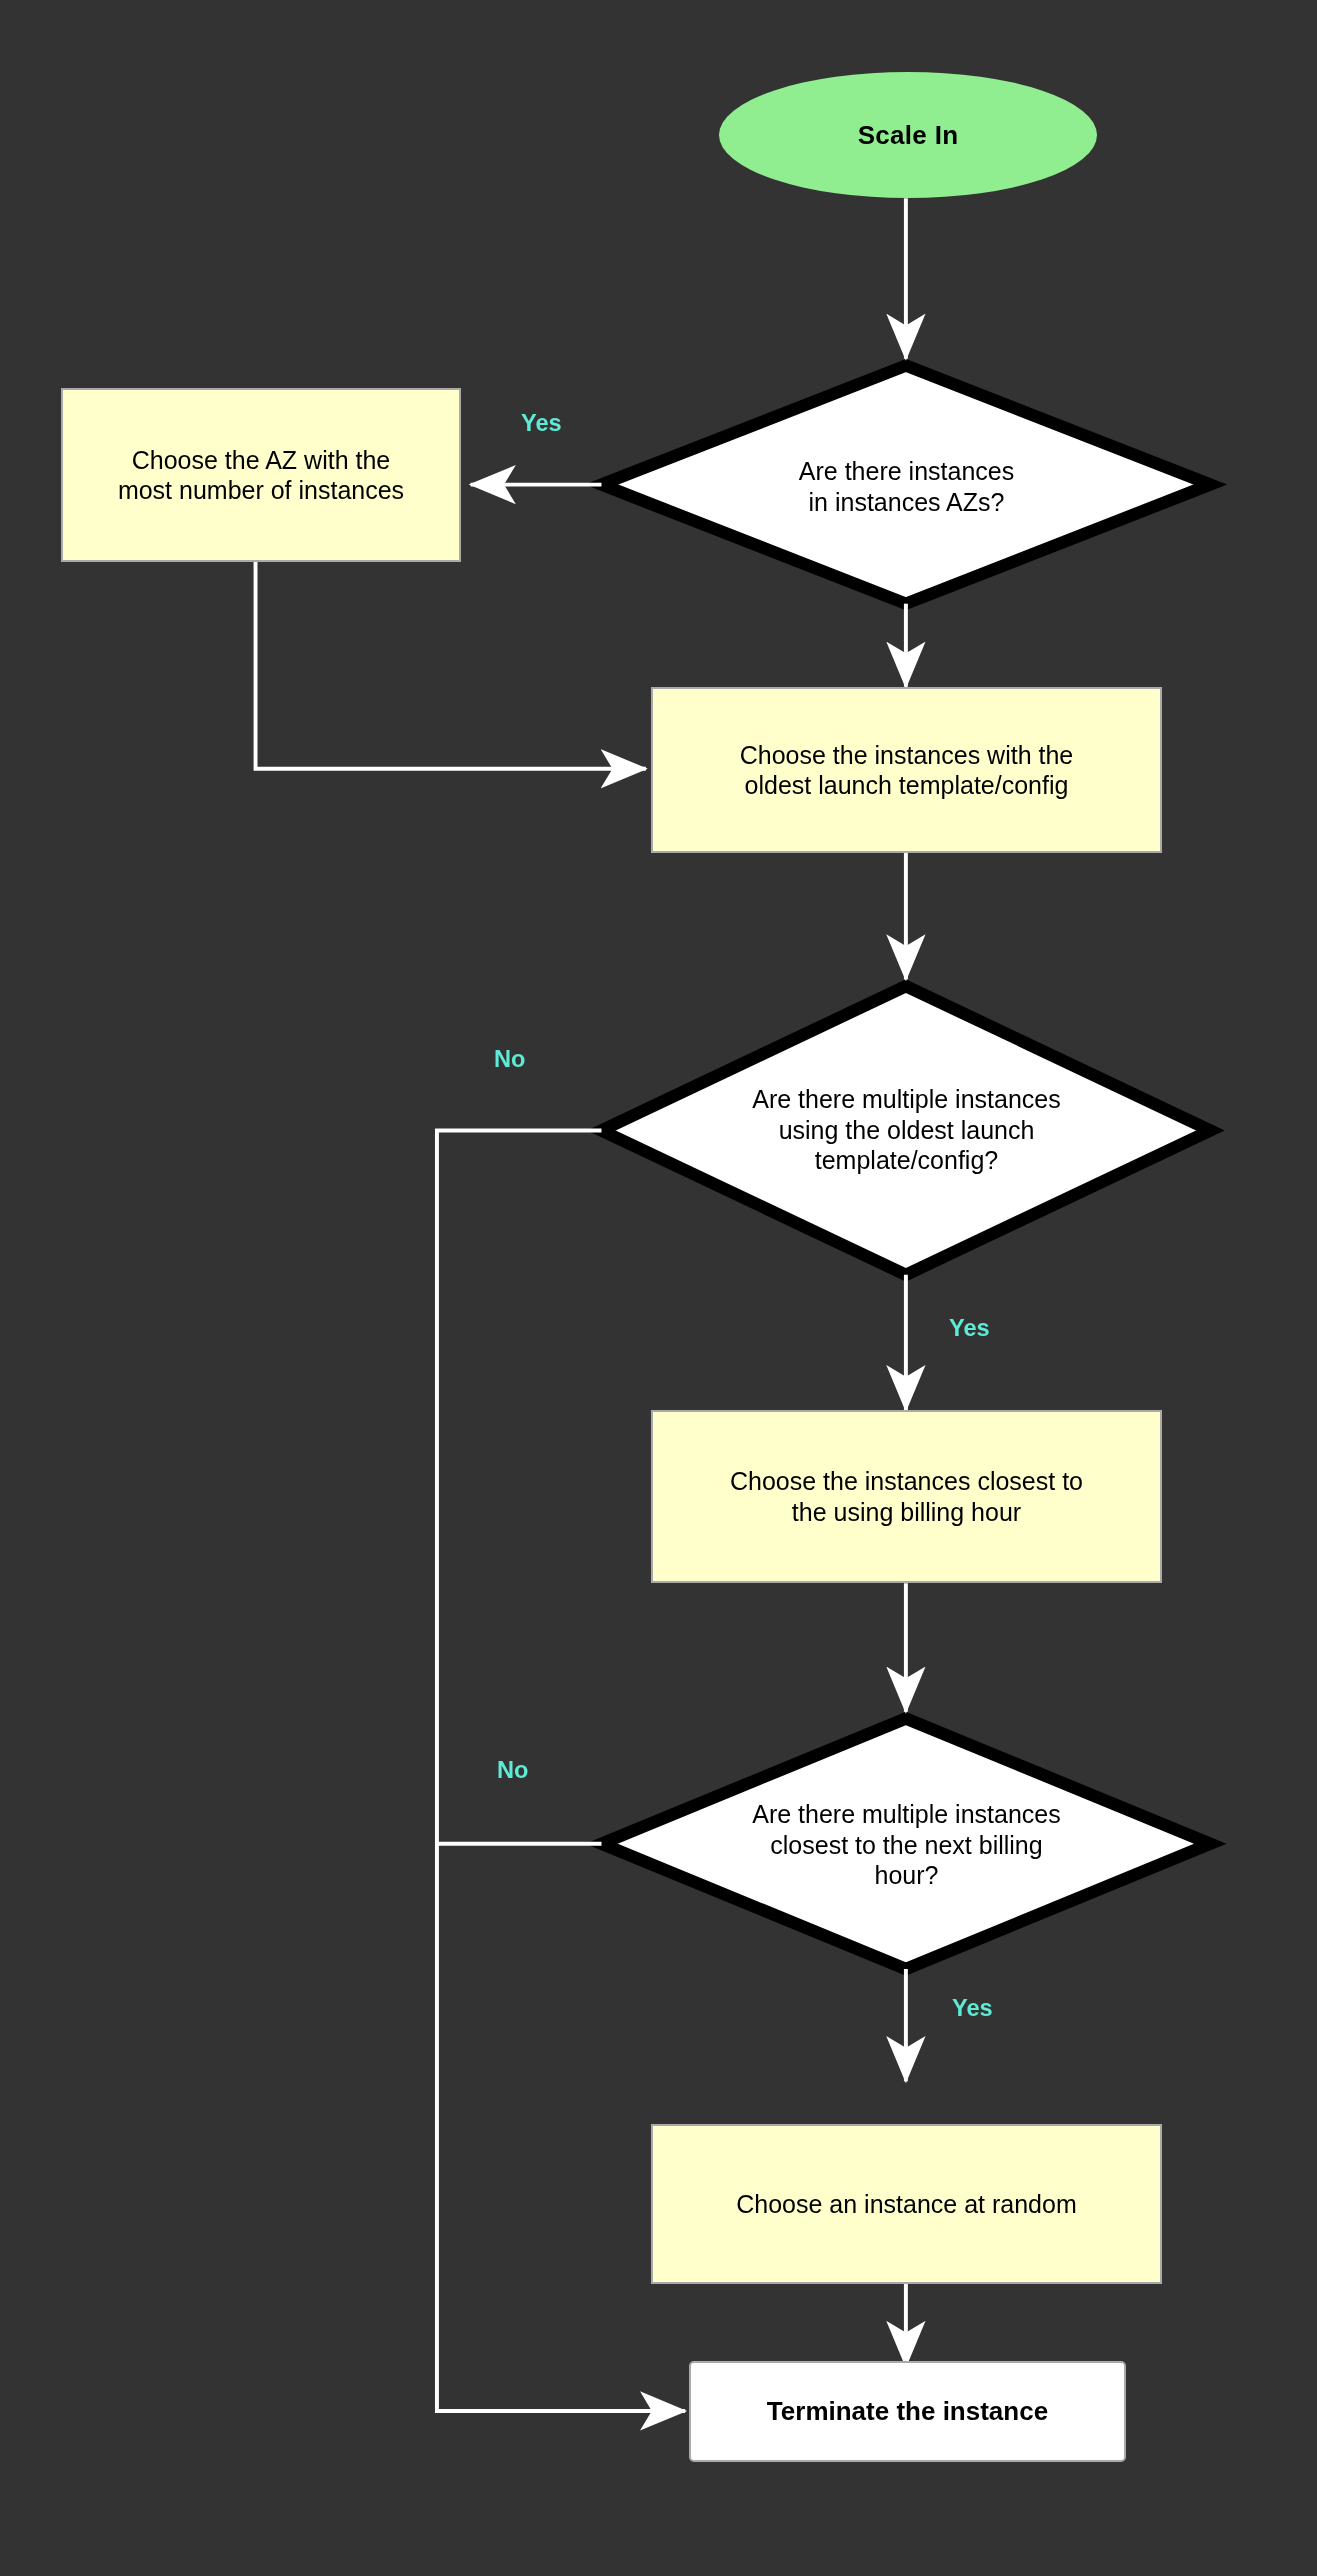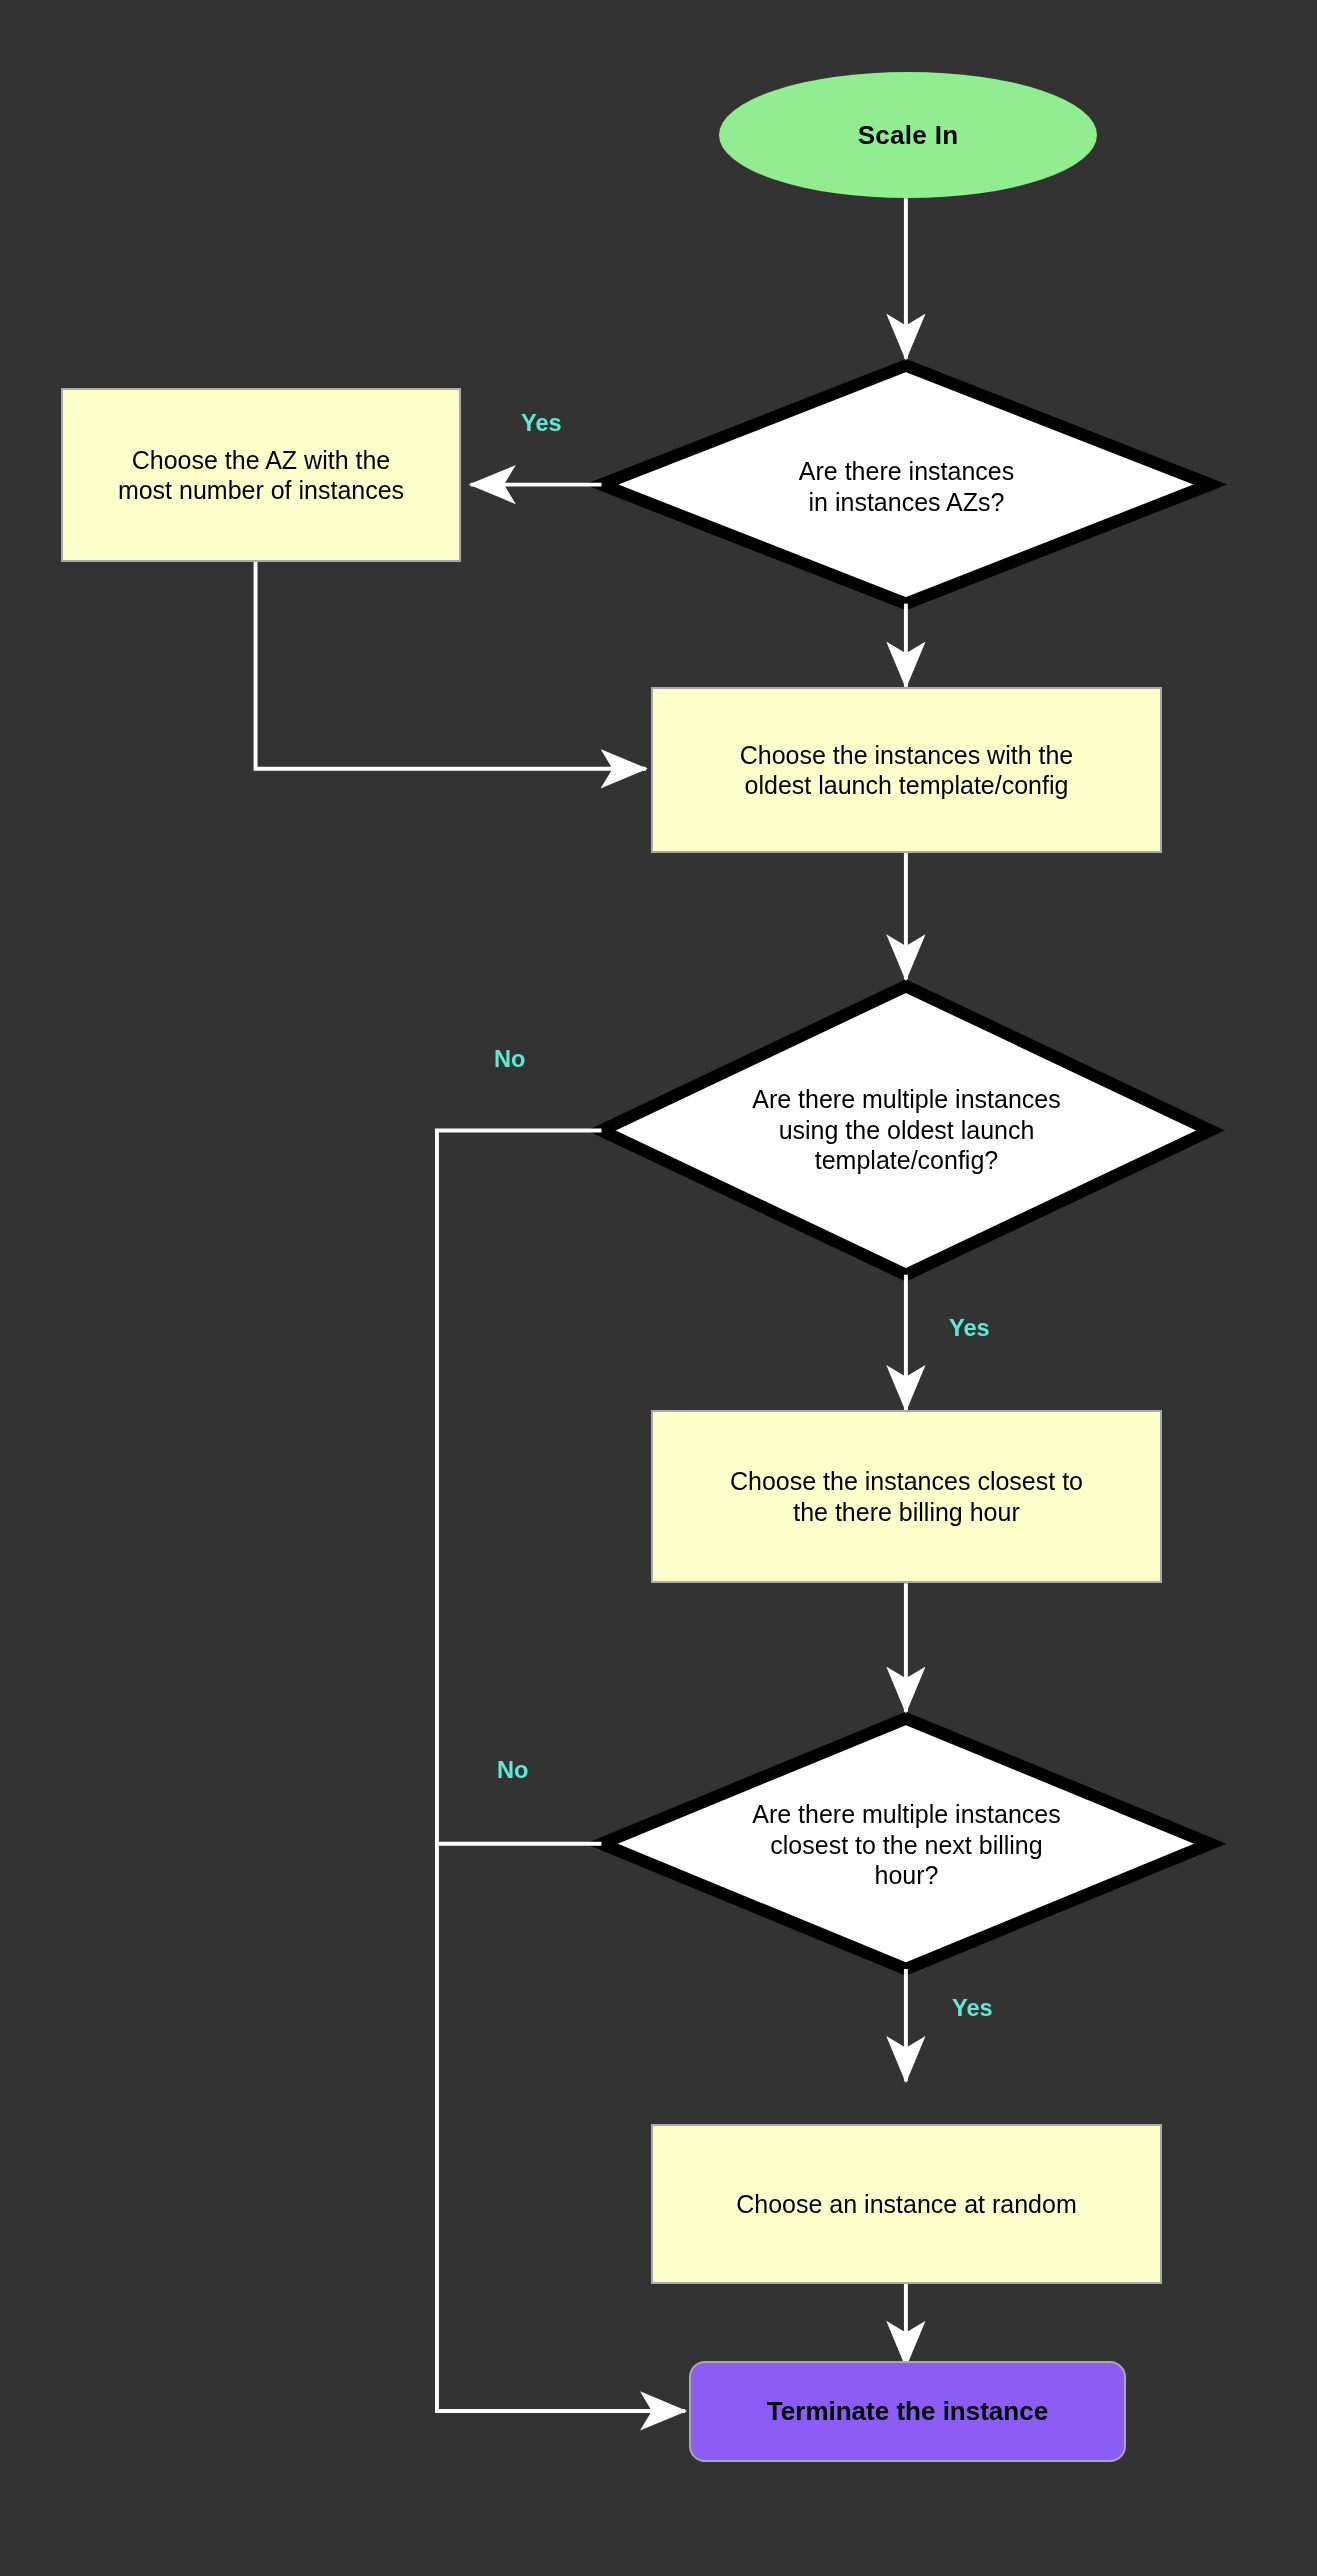--- a/index.html
+++ b/index.html
@@ -35,23 +35,23 @@
   
   .node.terminal-start {
     background: #90EE90;
     border-radius: 50%;
     font-weight: bold;
     font-size: 26px;
     letter-spacing: 0.3px;
   }
   
   .node.terminal-end {
-    background: #8b5cf6;
+    background: #ffffff;
     border: 2.8px solid #AAAAAA;
-    border-radius: 16px;
+    border-radius: 5px;
     font-weight: bold;
     font-size: 26px;
   }
   
   .node.process {
     background: #FFFFCC;
     border: 2.8px solid #AAAAAA;
     font-size: 25px;
     line-height: 1.22;
     padding: 16px 9px;
@@ -157,21 +157,21 @@
     <span class="node-text">
       <span>Are there multiple instances</span><br>
       <span>using the oldest launch</span><br>
       <span>template/config?</span>
     </span>
   </div>
 
   <div class="node process" style="left:651px; top:1410px; width:511px; height:173px;">
     <span class="node-text">
       <span>Choose the instances closest to</span><br>
-      <span>the there billing hour</span>
+      <span>the using billing hour</span>
     </span>
   </div>
 
   <div class="node decision" style="left:665px; top:1782px; width:483px; height:126px;">
     <span class="node-text">
       <span>Are there multiple instances</span><br>
       <span>closest to the next billing</span><br>
       <span>hour?</span>
     </span>
   </div>

